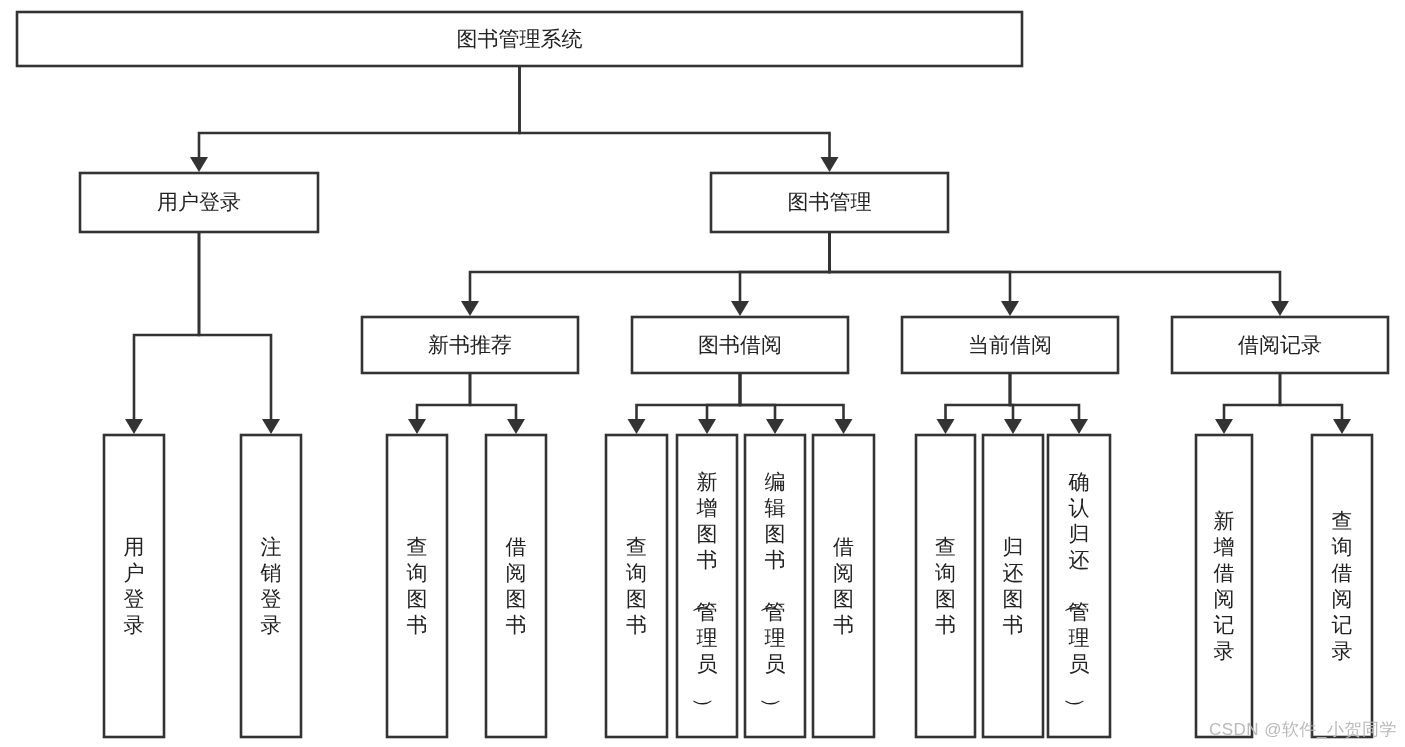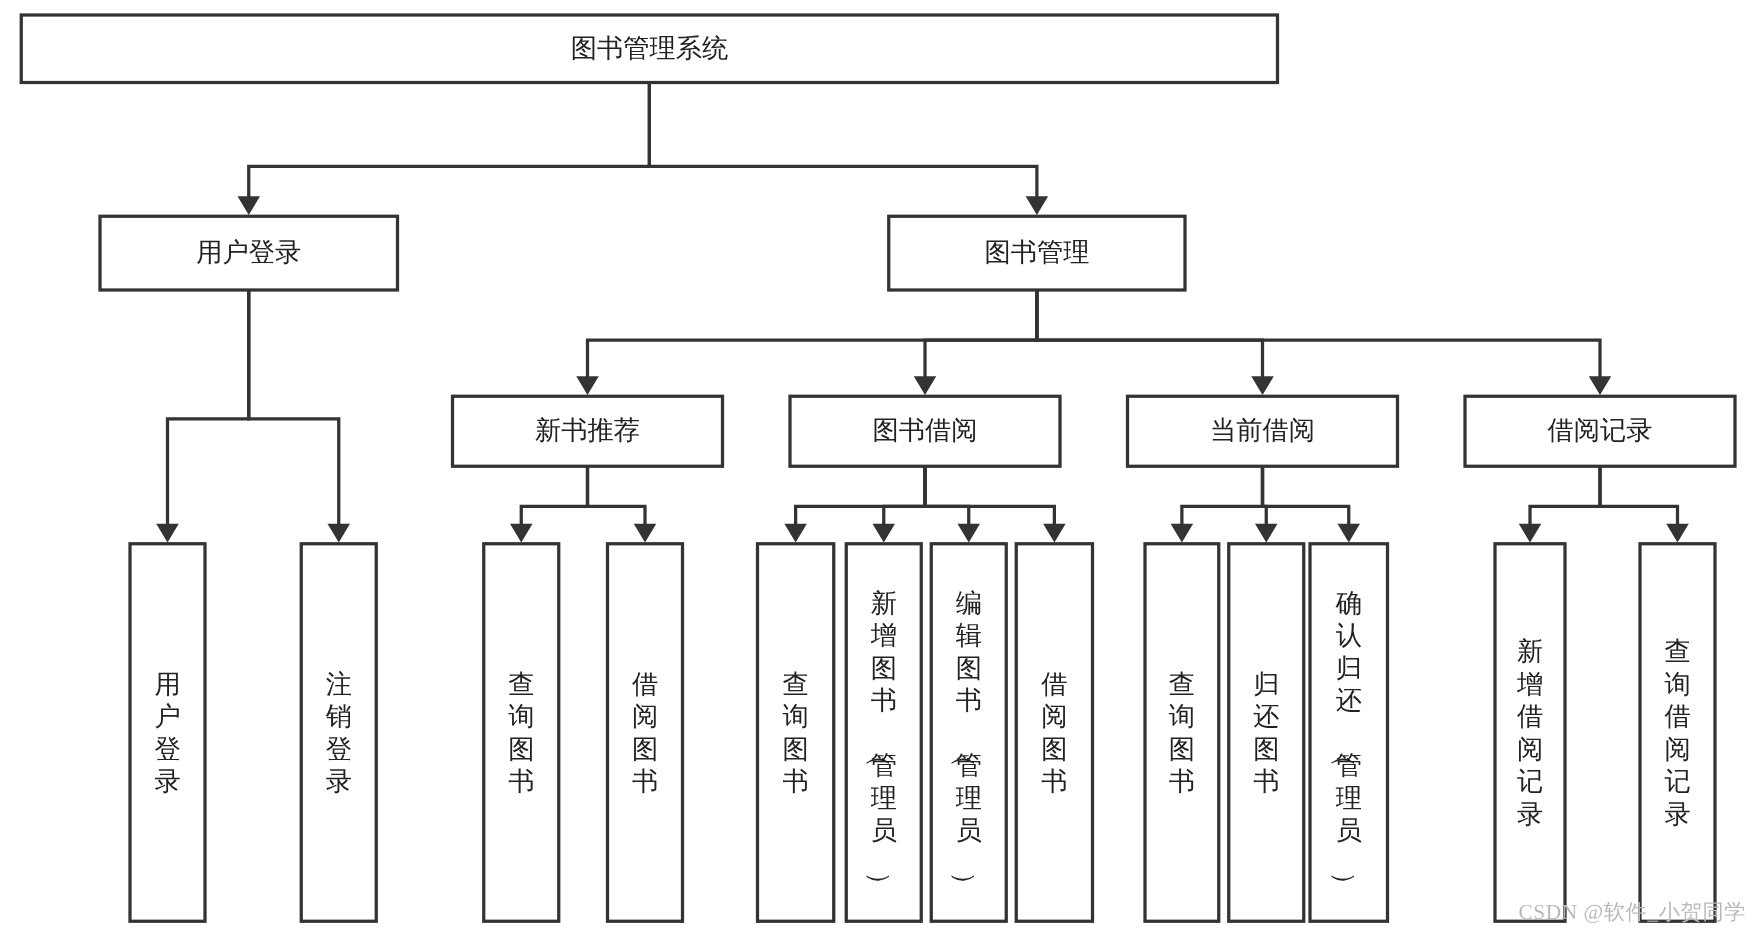--- a/index.html
+++ b/index.html
@@ -53,21 +53,21 @@
   .node-label-v {
     font-family: "Liberation Sans", "DejaVu Sans", sans-serif;
     font-size: 21px;
     fill: #222222;
     text-anchor: middle;
   }
   .watermark {
     position: absolute;
     right: 8px;
     bottom: 6px;
-    font-family: Liberation Serif, serif;
+    font-family: Liberation Sans, sans-serif;
     font-size: 17px;
     color: #b9b9b9;
     letter-spacing: 0.5px;
     white-space: nowrap;
     user-select: none;
   }
 </style>
 </head>
 <body>
 

